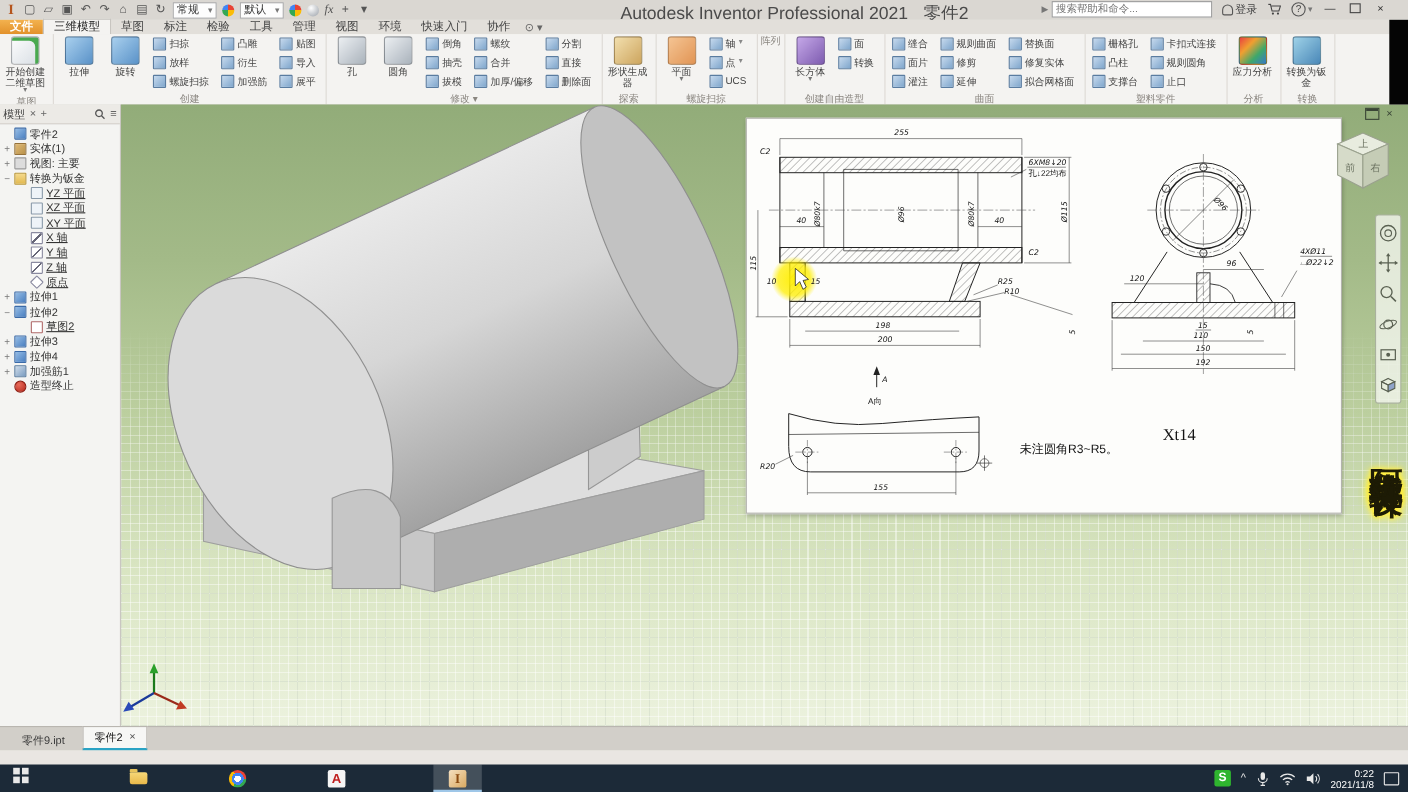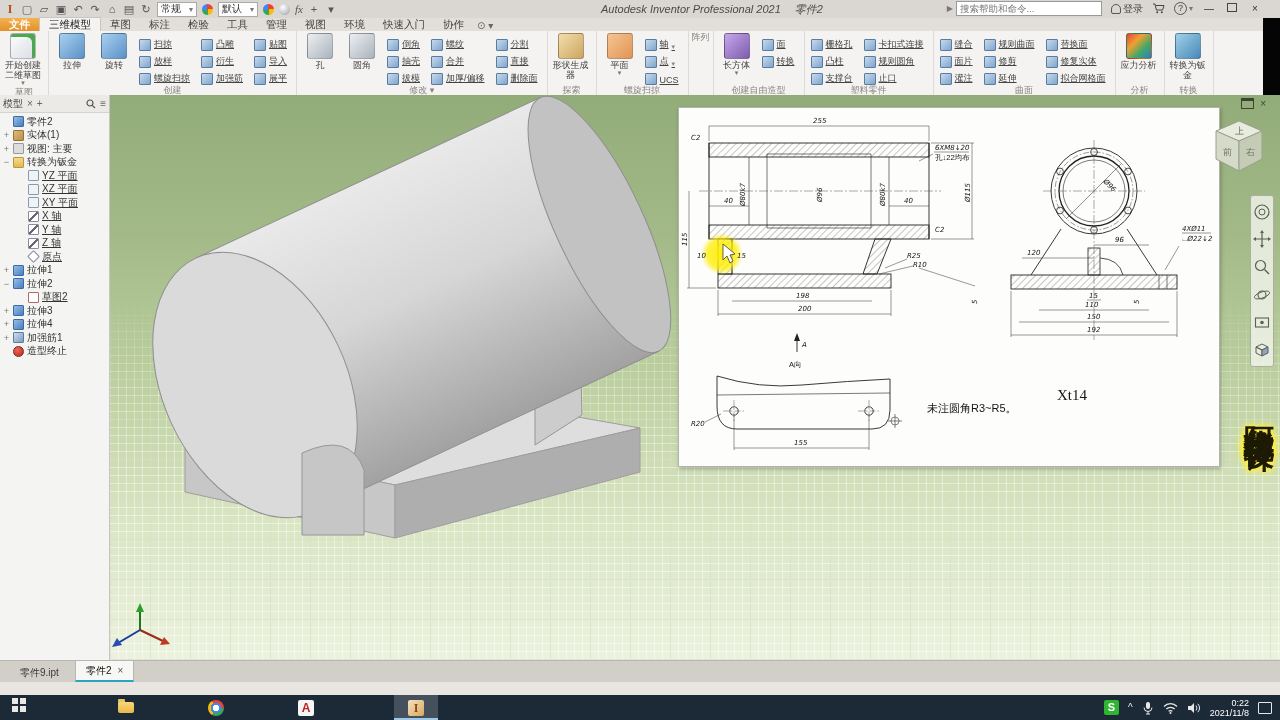--- a/index.html
+++ b/index.html
@@ -12,21 +12,21 @@
   .qat{display:flex;align-items:center;gap:5px;}
   .qat .qi{font-size:11px;color:#555;line-height:14px;display:inline-block;text-align:center;min-width:12px;cursor:default;}
   .qat .qi[data-k="logo"]{color:#b5551d;font-weight:bold;font-family:"Liberation Serif",serif;font-size:13px;}
   .combo{background:#fdfdfd;border:1px solid #aaa;height:13px;display:flex;align-items:center;
          padding:0 3px;font-size:10px;color:#333;gap:8px;}
   .combo .car{color:#777;font-size:8px;}
   .ballwheel{width:11px;height:11px;border-radius:50%;
      background:conic-gradient(#e84335 0 90deg,#fbbc05 90deg 180deg,#34a853 180deg 270deg,#4285f4 270deg 360deg);}
   .ballgray{width:11px;height:11px;border-radius:50%;background:radial-gradient(circle at 35% 30%,#fefefe,#9aa0a8);}
   .fx{font-style:italic;font-family:"Liberation Serif",serif;color:#555;font-size:11px;}
-  #title-center{position:absolute;left:601px;top:2px;font-size:11px;color:#4a4a4a;font-style:italic;}
+  #title-center{position:absolute;left:564px;top:2px;font-size:16px;color:#4a4a4a;}
   #title-center b{font-weight:normal;margin-left:14px;}
   #tb-right{position:absolute;right:18px;top:1px;display:flex;align-items:center;gap:9px;}
   .searchwrap{display:flex;align-items:center;gap:3px;}
   .searchwrap .exp{color:#777;font-size:8px;}
   #searchbox{width:138px;height:13px;border:1px solid #999;background:#fff;font-size:9.5px;padding:0 3px;}
   .tb-ico{color:#444;font-size:10px;display:flex;align-items:center;gap:2px;}
   .person{width:8px;height:8px;border:1px solid #555;border-radius:50% 50% 2px 2px;position:relative;}
   .helpc{width:11px;height:11px;border:1px solid #555;border-radius:50%;text-align:center;line-height:11px;font-size:9px;color:#444;}
   .winbtn{color:#333;font-size:10px;width:14px;text-align:center;}
   .restore{width:8px;height:7px;border:1px solid #444;display:inline-block;}
@@ -48,21 +48,21 @@
   .bigcaret{font-size:7px;color:#777;line-height:6px;}
   .bigicon[data-icon="sketch2d"]{background:linear-gradient(135deg,#fdfdfd,#d8dee4);box-shadow:inset -7px 7px 0 -4px #49a94f;}
   .bigicon[data-icon="extrude"],.bigicon[data-icon="revolve"]{background:linear-gradient(135deg,#a9d0ee,#5a92c8);}
   .bigicon[data-icon="hole"],.bigicon[data-icon="fillet"]{background:linear-gradient(135deg,#eceff2,#aab3bc);}
   .bigicon[data-icon="shapegen"]{background:linear-gradient(135deg,#f2dfae,#cda55e);}
   .bigicon[data-icon="plane"]{background:linear-gradient(135deg,#f5c08a,#e08b44);opacity:.9;}
   .bigicon[data-icon="box"]{background:linear-gradient(135deg,#c5a8e8,#7e5cb0);}
   .bigicon[data-icon="stress"]{background:linear-gradient(135deg,#e84040,#f0a030,#3ea86a,#3878c8);}
   .bigicon[data-icon="sheetmetal"]{background:linear-gradient(135deg,#9fd2e8,#4a88b8);}
   .smallgrid{display:grid;grid-auto-flow:column;grid-template-rows:repeat(3,17px);column-gap:2px;margin-top:2px;}
-  .smallbtn{display:flex;align-items:flex-end;gap:3px;font-size:9px;color:#444;padding:0 3px;white-space:nowrap;cursor:default;text-decoration:underline;}
+  .smallbtn{display:flex;align-items:flex-start;gap:3px;font-size:9px;color:#444;padding:0 3px;white-space:nowrap;cursor:default;}
   .smicon{width:10px;height:10px;border:1px solid #5a7ca0;border-radius:1px;flex:none;
           background:linear-gradient(135deg,#c7daee,#7fa6cc);}
   
   #browser{position:absolute;left:0;top:95px;width:110px;height:565px;background:#f4f4f2;
            border-right:1px solid #c9c6c1;box-sizing:border-box;}
   #browser-head{height:17px;background:#eceae6;border-bottom:1px solid #d5d2cc;display:flex;align-items:center;
                 font-size:10px;color:#444;padding:0 3px;gap:4px;}
   #browser-head .bx{color:#666;}
   #browser-head .sp{flex:1;}
   .tree{padding:2px 0 0 3px;overflow:hidden;height:540px;}
@@ -418,104 +418,104 @@
           </div>
         </div>
         <div class="rlabel">创建自由造型</div>
       </div>
       <div class="rgroup">
         <div class="rbody">
 
           <div class="smallgrid">
             <div class="smallbtn">
                 <span class="smicon"></span>
-                <span>栅格孔</span>
-                <span style="font-size:7px;color:#888"></span>
-              </div>
-            <div class="smallbtn">
-                <span class="smicon"></span>
-                <span>凸柱</span>
-                <span style="font-size:7px;color:#888"></span>
-              </div>
-            <div class="smallbtn">
-                <span class="smicon"></span>
-                <span>支撑台</span>
-                <span style="font-size:7px;color:#888"></span>
-              </div>
-            <div class="smallbtn">
-                <span class="smicon"></span>
-                <span>卡扣式连接</span>
-                <span style="font-size:7px;color:#888"></span>
-              </div>
-            <div class="smallbtn">
-                <span class="smicon"></span>
-                <span>规则圆角</span>
-                <span style="font-size:7px;color:#888"></span>
-              </div>
-            <div class="smallbtn">
-                <span class="smicon"></span>
-                <span>止口</span>
+                <span>缝合</span>
+                <span style="font-size:7px;color:#888"></span>
+              </div>
+            <div class="smallbtn">
+                <span class="smicon"></span>
+                <span>面片</span>
+                <span style="font-size:7px;color:#888"></span>
+              </div>
+            <div class="smallbtn">
+                <span class="smicon"></span>
+                <span>灌注</span>
+                <span style="font-size:7px;color:#888"></span>
+              </div>
+            <div class="smallbtn">
+                <span class="smicon"></span>
+                <span>规则曲面</span>
+                <span style="font-size:7px;color:#888"></span>
+              </div>
+            <div class="smallbtn">
+                <span class="smicon"></span>
+                <span>修剪</span>
+                <span style="font-size:7px;color:#888"></span>
+              </div>
+            <div class="smallbtn">
+                <span class="smicon"></span>
+                <span>延伸</span>
+                <span style="font-size:7px;color:#888"></span>
+              </div>
+            <div class="smallbtn">
+                <span class="smicon"></span>
+                <span>替换面</span>
+                <span style="font-size:7px;color:#888"></span>
+              </div>
+            <div class="smallbtn">
+                <span class="smicon"></span>
+                <span>修复实体</span>
+                <span style="font-size:7px;color:#888"></span>
+              </div>
+            <div class="smallbtn">
+                <span class="smicon"></span>
+                <span>拟合网格面</span>
                 <span style="font-size:7px;color:#888"></span>
               </div>
           </div>
         </div>
-        <div class="rlabel">塑料零件</div>
+        <div class="rlabel">曲面</div>
       </div>
       <div class="rgroup">
         <div class="rbody">
 
           <div class="smallgrid">
             <div class="smallbtn">
                 <span class="smicon"></span>
-                <span>缝合</span>
-                <span style="font-size:7px;color:#888"></span>
-              </div>
-            <div class="smallbtn">
-                <span class="smicon"></span>
-                <span>面片</span>
-                <span style="font-size:7px;color:#888"></span>
-              </div>
-            <div class="smallbtn">
-                <span class="smicon"></span>
-                <span>灌注</span>
-                <span style="font-size:7px;color:#888"></span>
-              </div>
-            <div class="smallbtn">
-                <span class="smicon"></span>
-                <span>规则曲面</span>
-                <span style="font-size:7px;color:#888"></span>
-              </div>
-            <div class="smallbtn">
-                <span class="smicon"></span>
-                <span>修剪</span>
-                <span style="font-size:7px;color:#888"></span>
-              </div>
-            <div class="smallbtn">
-                <span class="smicon"></span>
-                <span>延伸</span>
-                <span style="font-size:7px;color:#888"></span>
-              </div>
-            <div class="smallbtn">
-                <span class="smicon"></span>
-                <span>替换面</span>
-                <span style="font-size:7px;color:#888"></span>
-              </div>
-            <div class="smallbtn">
-                <span class="smicon"></span>
-                <span>修复实体</span>
-                <span style="font-size:7px;color:#888"></span>
-              </div>
-            <div class="smallbtn">
-                <span class="smicon"></span>
-                <span>拟合网格面</span>
+                <span>栅格孔</span>
+                <span style="font-size:7px;color:#888"></span>
+              </div>
+            <div class="smallbtn">
+                <span class="smicon"></span>
+                <span>凸柱</span>
+                <span style="font-size:7px;color:#888"></span>
+              </div>
+            <div class="smallbtn">
+                <span class="smicon"></span>
+                <span>支撑台</span>
+                <span style="font-size:7px;color:#888"></span>
+              </div>
+            <div class="smallbtn">
+                <span class="smicon"></span>
+                <span>卡扣式连接</span>
+                <span style="font-size:7px;color:#888"></span>
+              </div>
+            <div class="smallbtn">
+                <span class="smicon"></span>
+                <span>规则圆角</span>
+                <span style="font-size:7px;color:#888"></span>
+              </div>
+            <div class="smallbtn">
+                <span class="smicon"></span>
+                <span>止口</span>
                 <span style="font-size:7px;color:#888"></span>
               </div>
           </div>
         </div>
-        <div class="rlabel">曲面</div>
+        <div class="rlabel">塑料零件</div>
       </div>
       <div class="rgroup">
         <div class="rbody">
           <div class="bigbtn">
               <span class="bigicon" data-icon="stress"></span>
               <span class="biglabel">应力分析</span>
               <span class="bigcaret"></span>
             </div>
           <div class="smallgrid">
             

